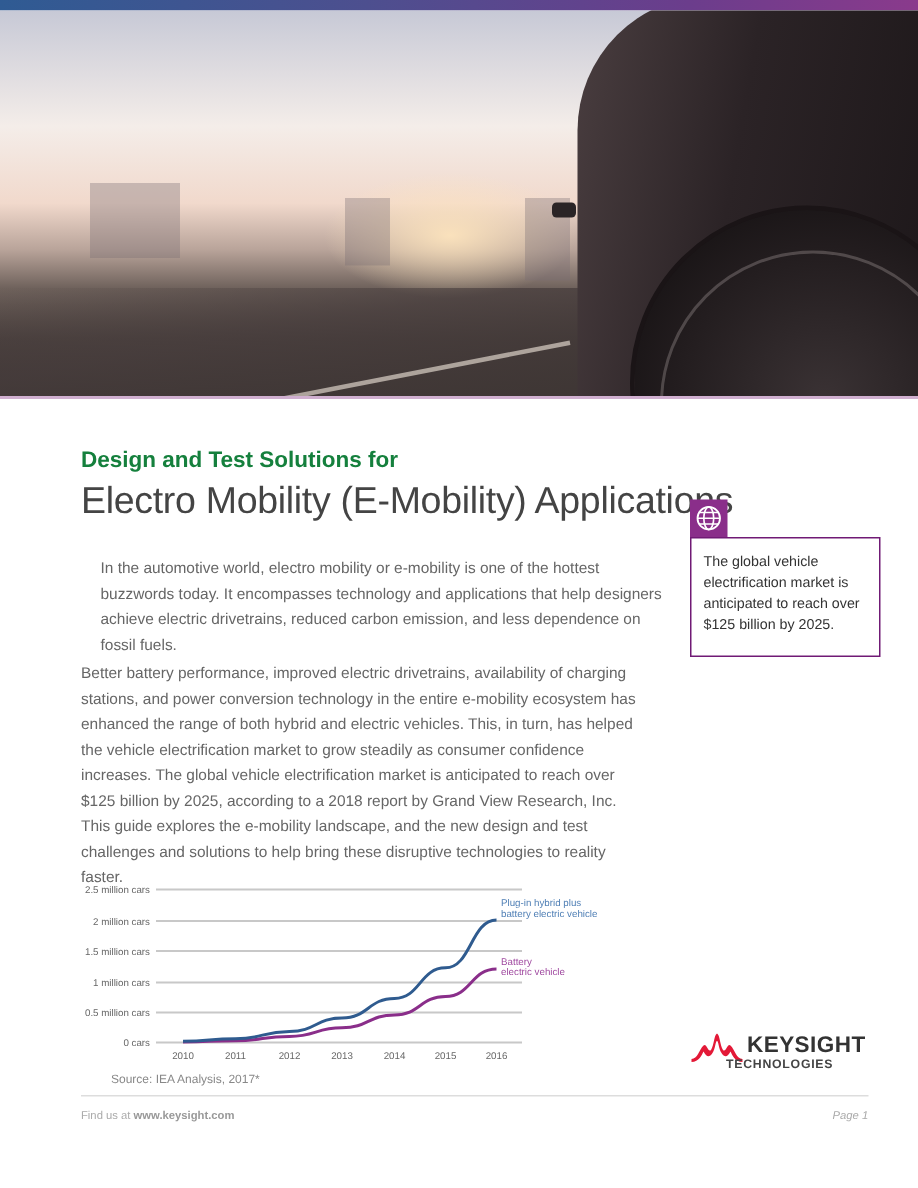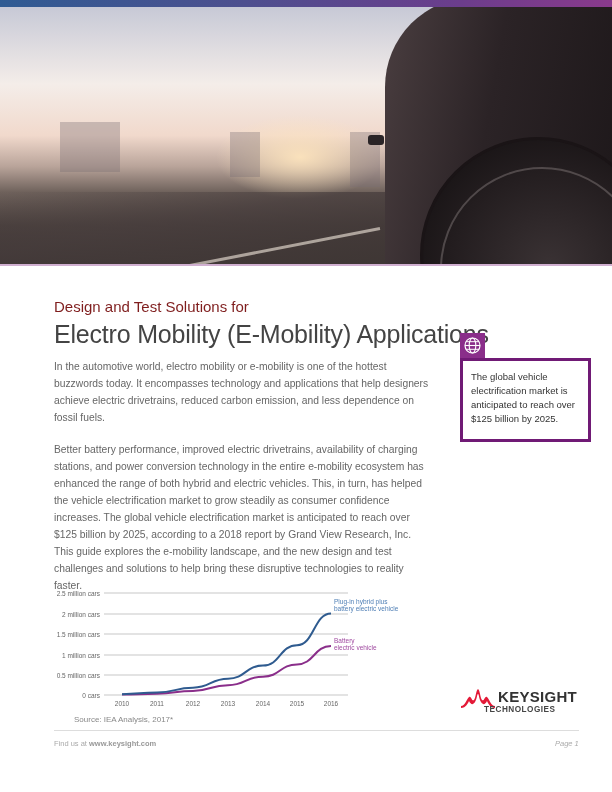--- a/index.html
+++ b/index.html
@@ -11,25 +11,25 @@
       linear-gradient(180deg,#c7c9d6 0%,#f4ede9 30%,#f1d9cc 50%,#b9a49a 62%,#6f625c 72%,#4d4340 85%,#3d3533 100%);}
   .hero .road{position:absolute;left:0;top:185px;width:400px;height:80px;background:linear-gradient(170deg,rgba(80,70,70,0) 0%,rgba(70,60,60,0.7) 40%,#3e3634 100%);}
   .hero .line{position:absolute;left:0;top:220px;width:380px;height:3px;background:rgba(220,210,200,0.7);transform:rotate(-11deg);transform-origin:right center;}
   .hero .car{position:absolute;left:385px;top:-10px;width:260px;height:290px;background:linear-gradient(100deg,#4a3e40 0%,#2b2326 40%,#1a1517 100%);border-radius:90px 0 0 0;}
   .hero .wheel{position:absolute;left:420px;top:130px;width:230px;height:230px;border-radius:50%;background:radial-gradient(circle at 55% 55%,#3a3234 0%,#231d1f 55%,#0f0c0d 100%);border:3px solid #1a1416;}
   .hero .wheelrim{position:absolute;left:440px;top:160px;width:200px;height:200px;border-radius:50%;border:2px solid rgba(150,140,140,0.4);}
   .hero .mirror{position:absolute;left:368px;top:128px;width:16px;height:10px;background:#2a2426;border-radius:3px;}
   .hero .bldg{position:absolute;background:rgba(120,110,115,0.35);}
   .solution{position:absolute;left:478px;top:276px;color:#fff;font-size:8.5px;letter-spacing:1.8px;font-weight:bold;}
   .purple-rule{position:absolute;left:0;top:264px;width:612px;height:2px;background:#b07ab0;opacity:.6;}
-  .subtitle{position:absolute;left:54px;top:298px;font-size:15px;color:#7f1d1d;}
+  .subtitle{position:absolute;left:54px;top:298px;font-size:15px;color:#15803d;font-weight:bold;}
   .title{position:absolute;left:54px;top:320px;font-size:25px;color:#444;letter-spacing:-0.2px;}
   .para{position:absolute;left:54px;width:380px;font-size:10.3px;line-height:17px;color:#666;}
   .callout-icon{position:absolute;left:460px;top:333px;width:25px;height:25px;background:#8a2e8a;}
-  .callout{position:absolute;left:460px;top:358px;width:125px;height:78px;border:3px solid #701a75;}
+  .callout{position:absolute;left:460px;top:358px;width:125px;height:78px;border:1px solid #701a75;}
   .callout-text{position:absolute;left:8px;top:9px;width:110px;font-size:9.5px;line-height:14px;color:#333;}
   .chart{position:absolute;left:0;top:585px;width:440px;height:130px;}
   .source{position:absolute;left:54px;top:715px;font-size:8px;color:#888;margin-left:20px;}
   .logo{position:absolute;left:460px;top:686px;}
   .logo-text{position:absolute;left:498px;top:688px;font-size:15px;font-weight:bold;color:#333;letter-spacing:0.3px;}
   .logo-sub{position:absolute;left:484px;top:705px;font-size:8.2px;font-weight:bold;color:#444;letter-spacing:0.5px;}
   .footrule{position:absolute;left:54px;top:730px;width:525px;height:1px;background:#ddd;}
   .foot-left{position:absolute;left:54px;top:739px;font-size:7.5px;color:#aaa;}
   .foot-left b{color:#999;}
   .foot-right{position:absolute;left:555px;top:739px;font-size:7.5px;color:#aaa;font-style:italic;}
@@ -49,21 +49,21 @@
   <div class="wheel"></div>
   <div class="wheelrim"></div>
   <div class="mirror"></div>
 </div>
 <div class="purple-rule"></div>
 <div class="solution">SOLUTION BRIEF</div>
 
 <div class="subtitle">Design and Test Solutions for</div>
 <div class="title">Electro Mobility (E-Mobility) Applications</div>
 
-<p class="para" style="top:358px;margin:0;">In the automotive world, electro mobility or e-mobility is one of the hottest buzzwords today. It encompasses technology and applications that help designers achieve electric drivetrains, reduced carbon emission, and less dependence on fossil fuels.</p>
+<p class="para" style="top:358px;margin:13px;">In the automotive world, electro mobility or e-mobility is one of the hottest buzzwords today. It encompasses technology and applications that help designers achieve electric drivetrains, reduced carbon emission, and less dependence on fossil fuels.</p>
 <p class="para" style="top:441px;margin:0;">Better battery performance, improved electric drivetrains, availability of charging stations, and power conversion technology in the entire e-mobility ecosystem has enhanced the range of both hybrid and electric vehicles. This, in turn, has helped the vehicle electrification market to grow steadily as consumer confidence increases. The global vehicle electrification market is anticipated to reach over $125 billion by 2025, according to a 2018 report by Grand View Research, Inc.</p>
 <p class="para" style="top:543px;margin:0;">This guide explores the e-mobility landscape, and the new design and test challenges and solutions to help bring these disruptive technologies to reality faster.</p>
 
 <div class="callout-icon">
   <svg width="25" height="25" viewBox="0 0 25 25">
     <circle cx="12.5" cy="12.5" r="7.5" fill="none" stroke="#fff" stroke-width="1.2"></circle>
     <ellipse cx="12.5" cy="12.5" rx="3.3" ry="7.5" fill="none" stroke="#fff" stroke-width="1.1"></ellipse>
     <line x1="5" y1="12.5" x2="20" y2="12.5" stroke="#fff" stroke-width="1.1"></line>
     <line x1="6.2" y1="8.7" x2="18.8" y2="8.7" stroke="#fff" stroke-width="1"></line>
     <line x1="6.2" y1="16.3" x2="18.8" y2="16.3" stroke="#fff" stroke-width="1"></line>

